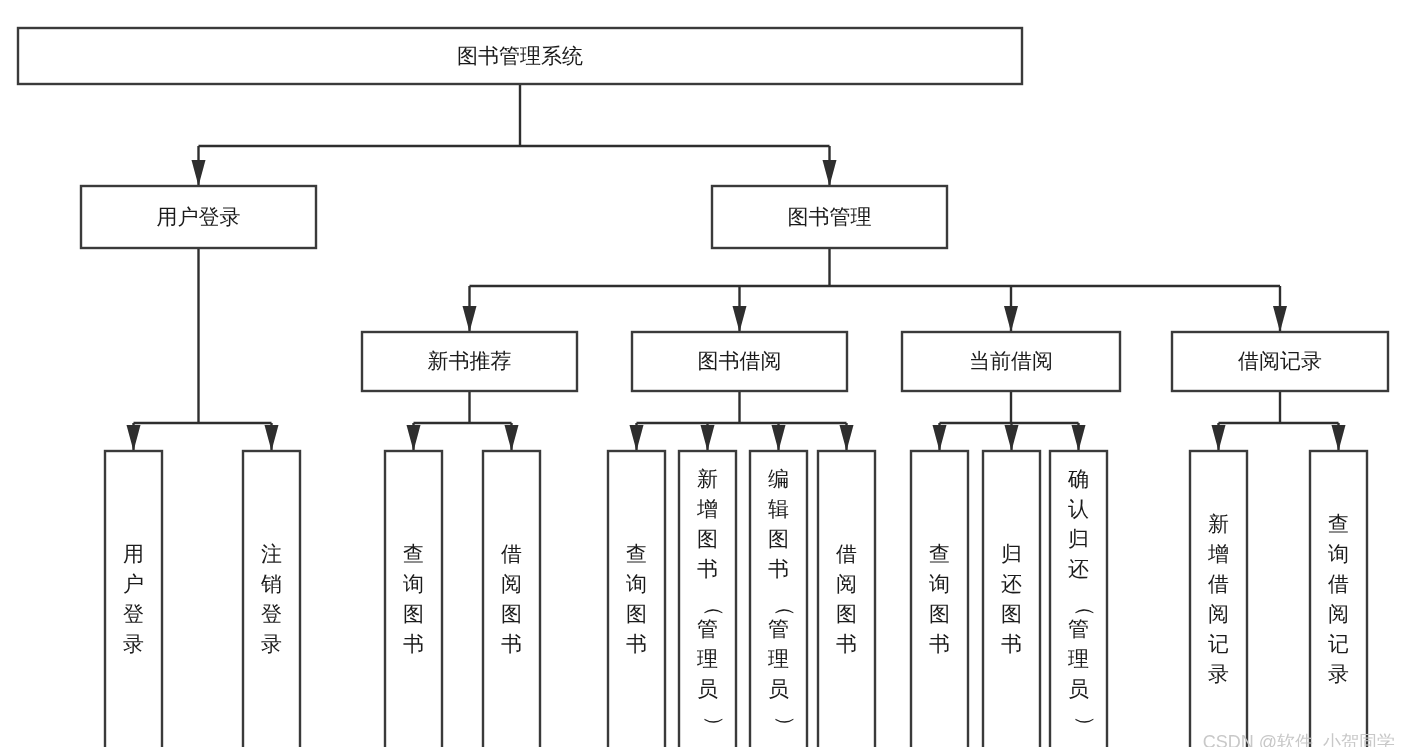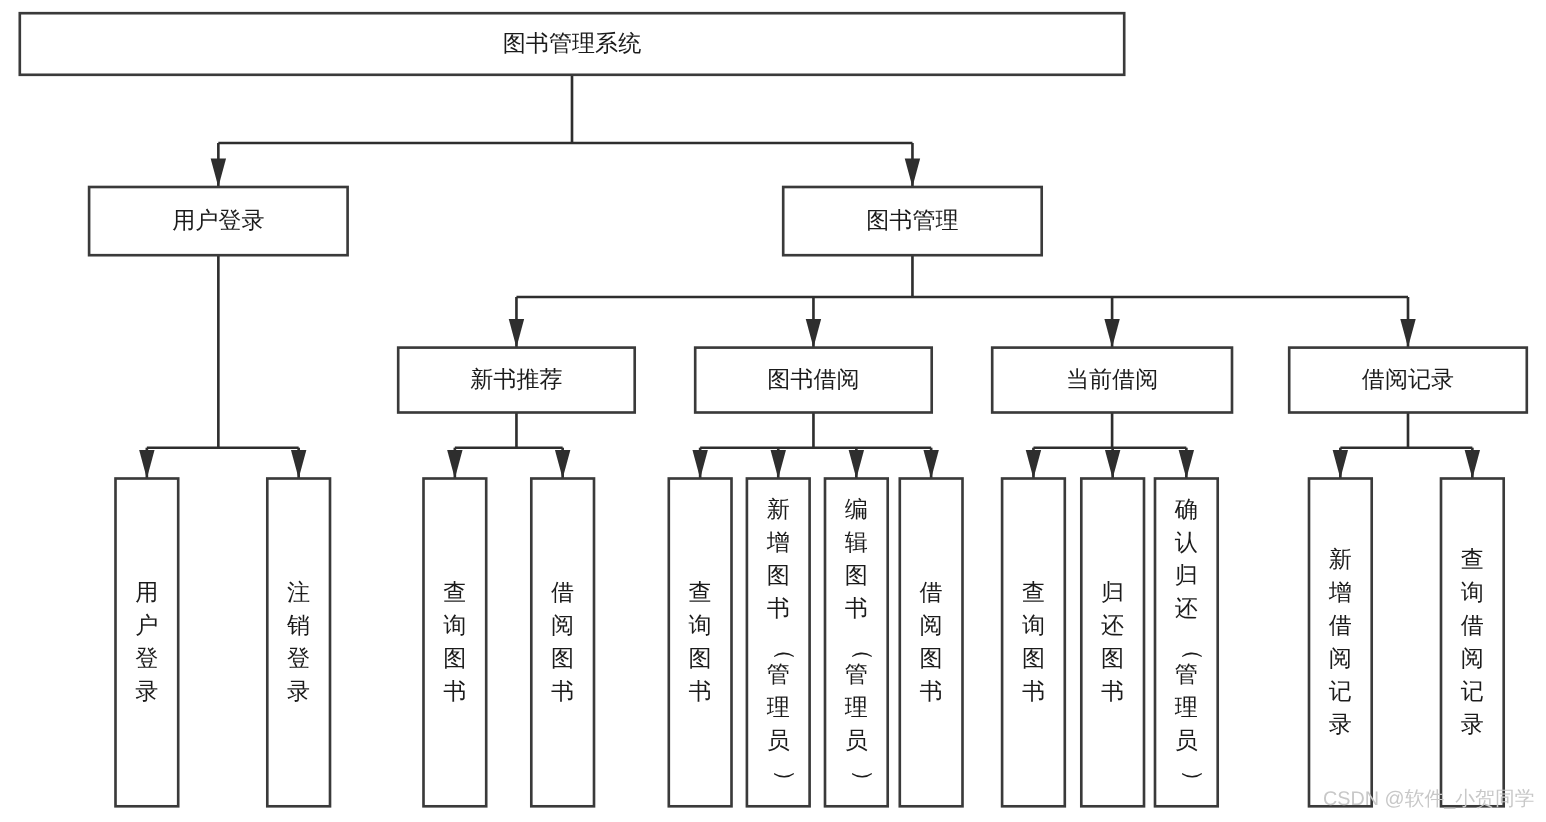--- a/index.html
+++ b/index.html
@@ -11,21 +11,21 @@
   body {
     width: 1405px;
     height: 747px;
     font-family: "Liberation Sans", "DejaVu Sans", sans-serif;
     overflow: hidden;
     position: relative;
   }
   #diagram-root {
     position: absolute;
     left: 0;
-    top: 0;
+    top: 16px;
     width: 1405px;
     height: 579px;
   }
   svg.tree-canvas {
     display: block;
     width: 1405px;
     height: 747px;
   }
   .node-box {
     fill: #ffffff;

